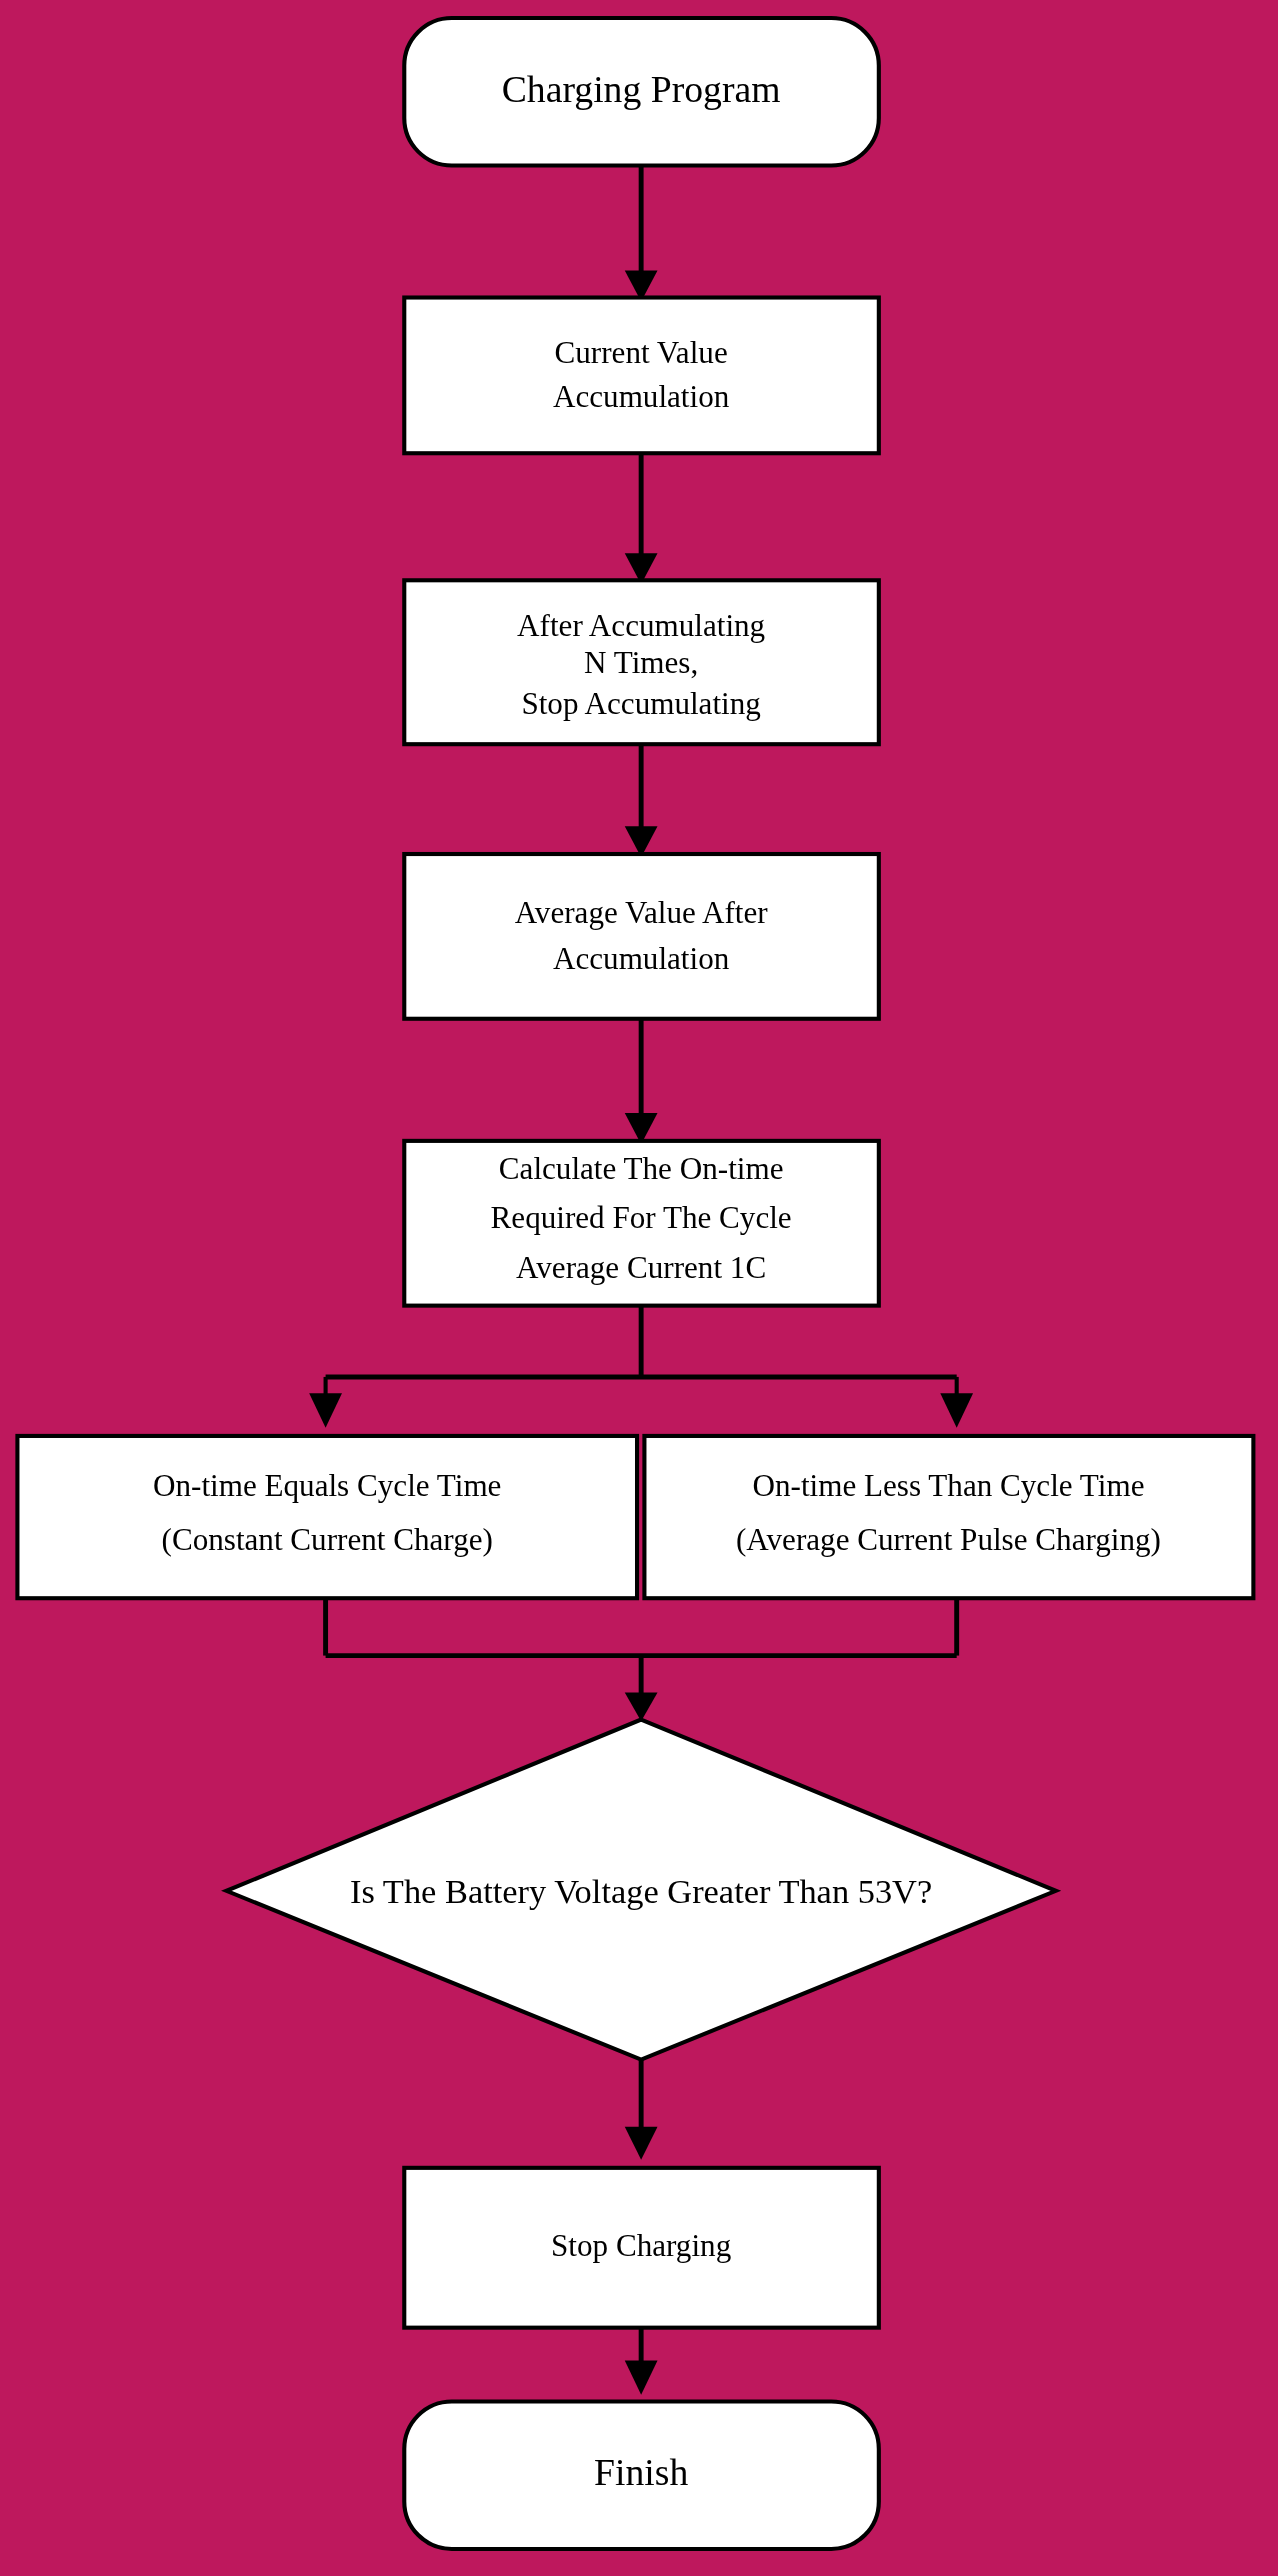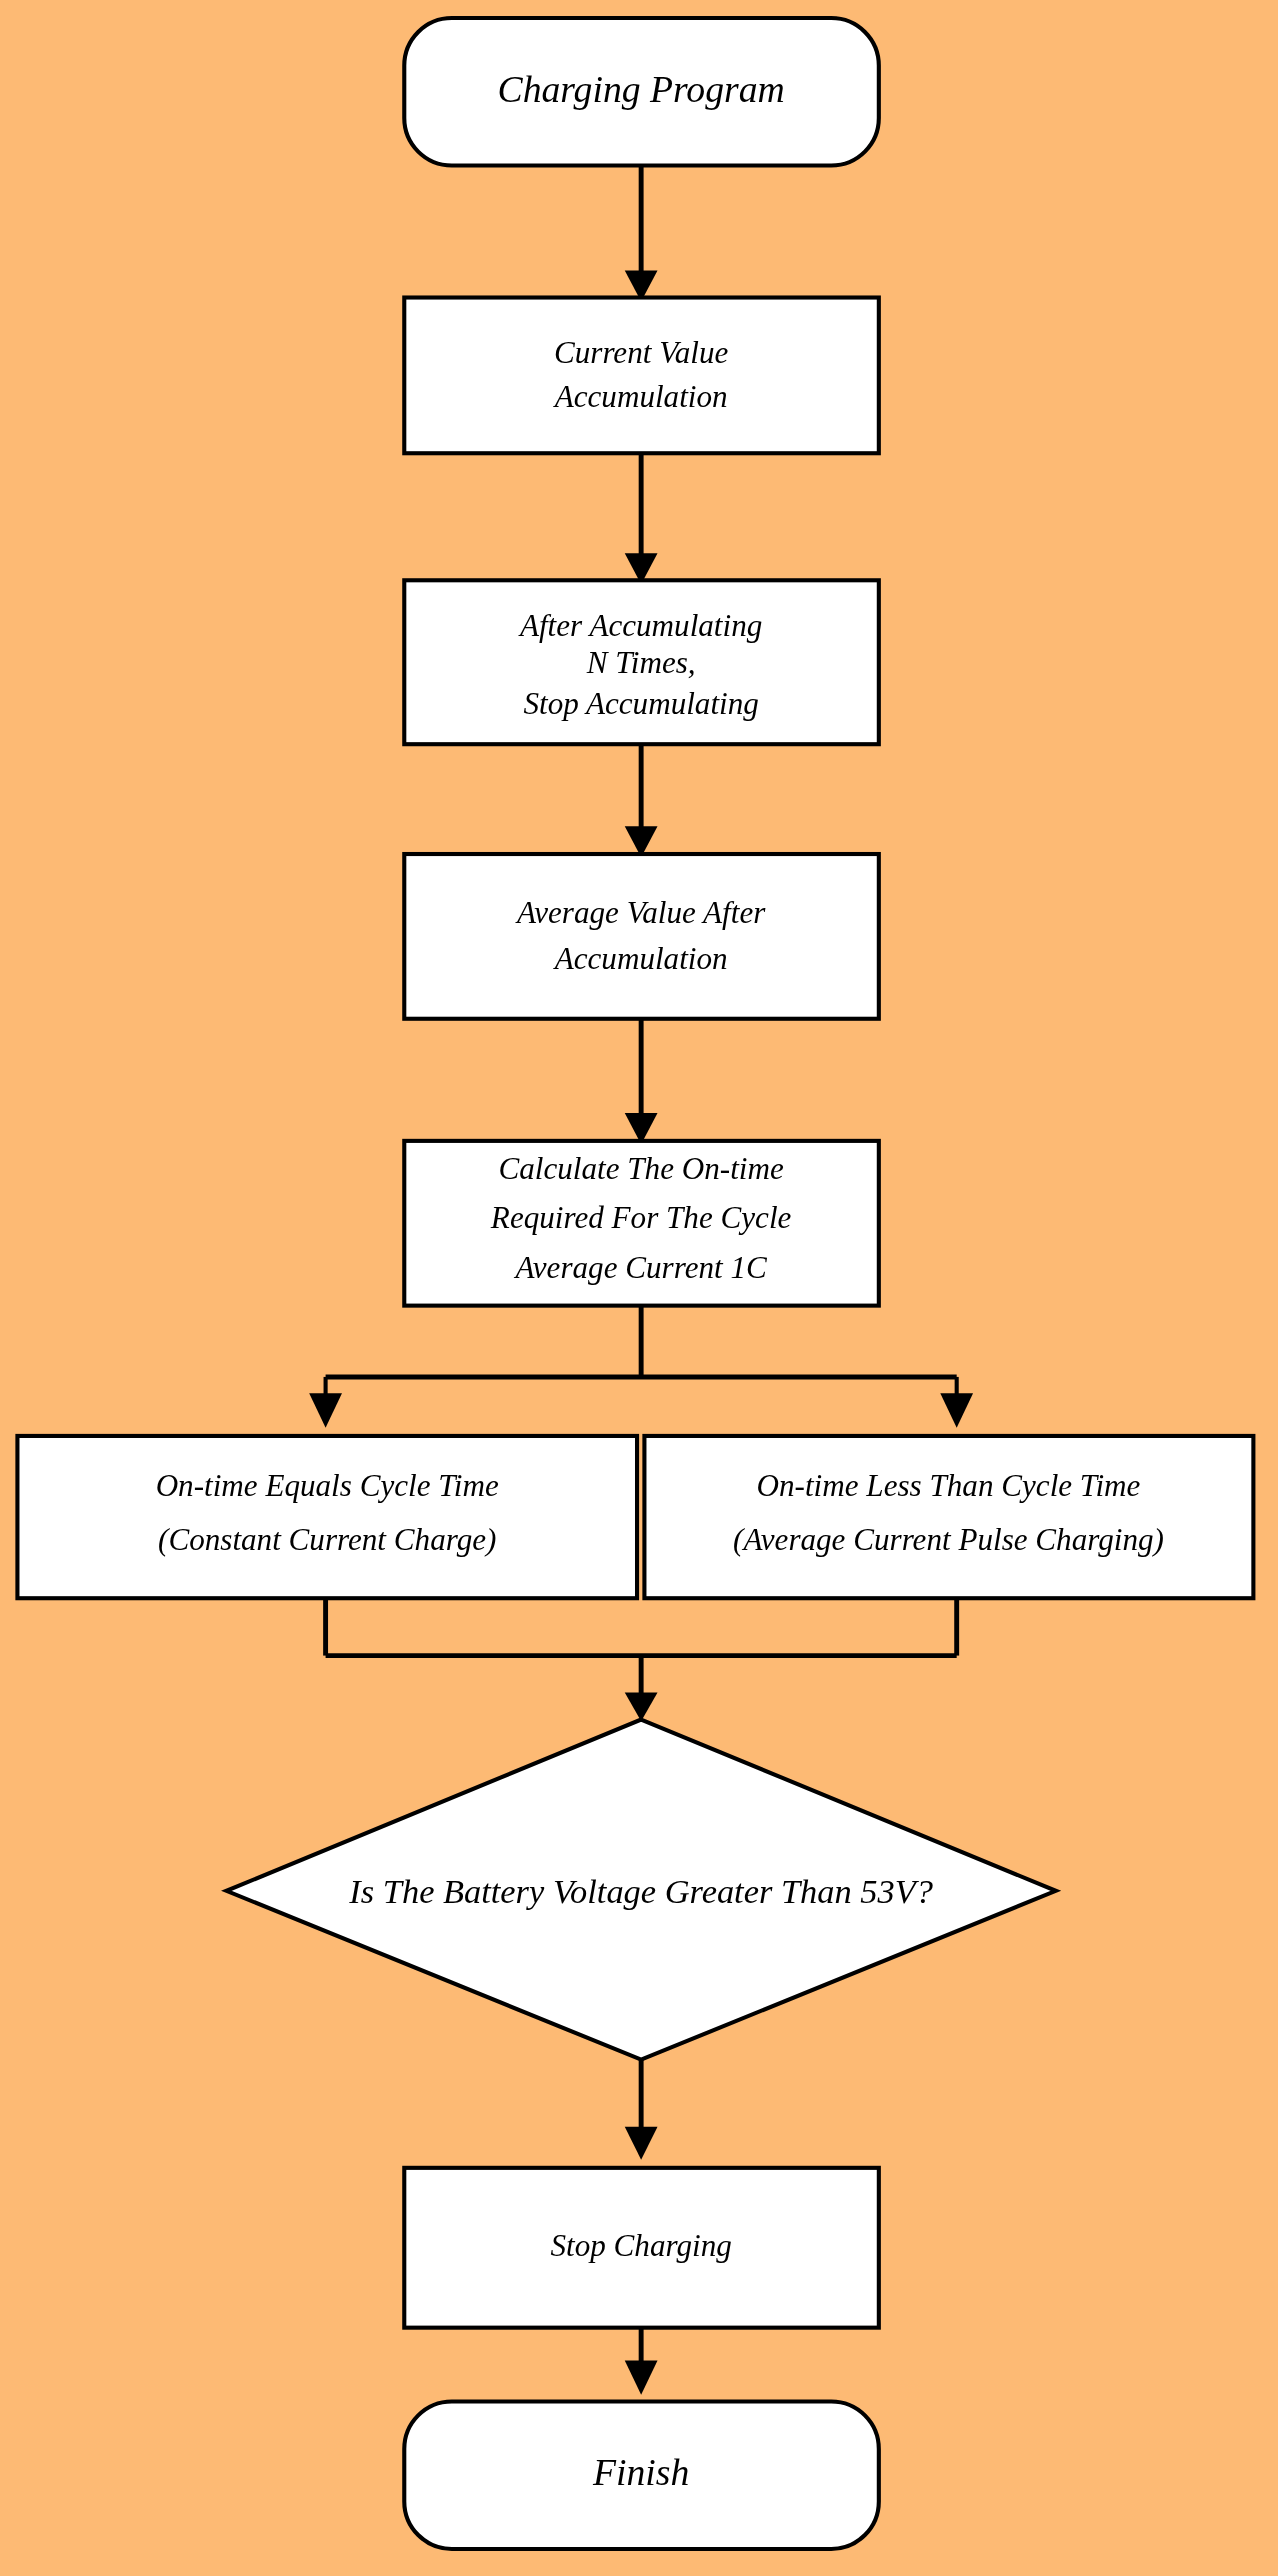--- a/index.html
+++ b/index.html
@@ -4,23 +4,22 @@
 <style>
   html, body {
     margin: 0;
     padding: 0;
     background: #ffffff;
   }
   #page {
     position: relative;
     width: 1279px;
     height: 2576px;
-    background: #fdba74;
+    background: #be185d;
     overflow: hidden;
-    font-style: italic;
   }
   svg.chart {
     display: block;
     width: 1279px;
     height: 2576px;
   }
   .node-text {
     font-family: "Liberation Serif", "DejaVu Serif", serif;
     fill: #000000;
     text-anchor: middle;

